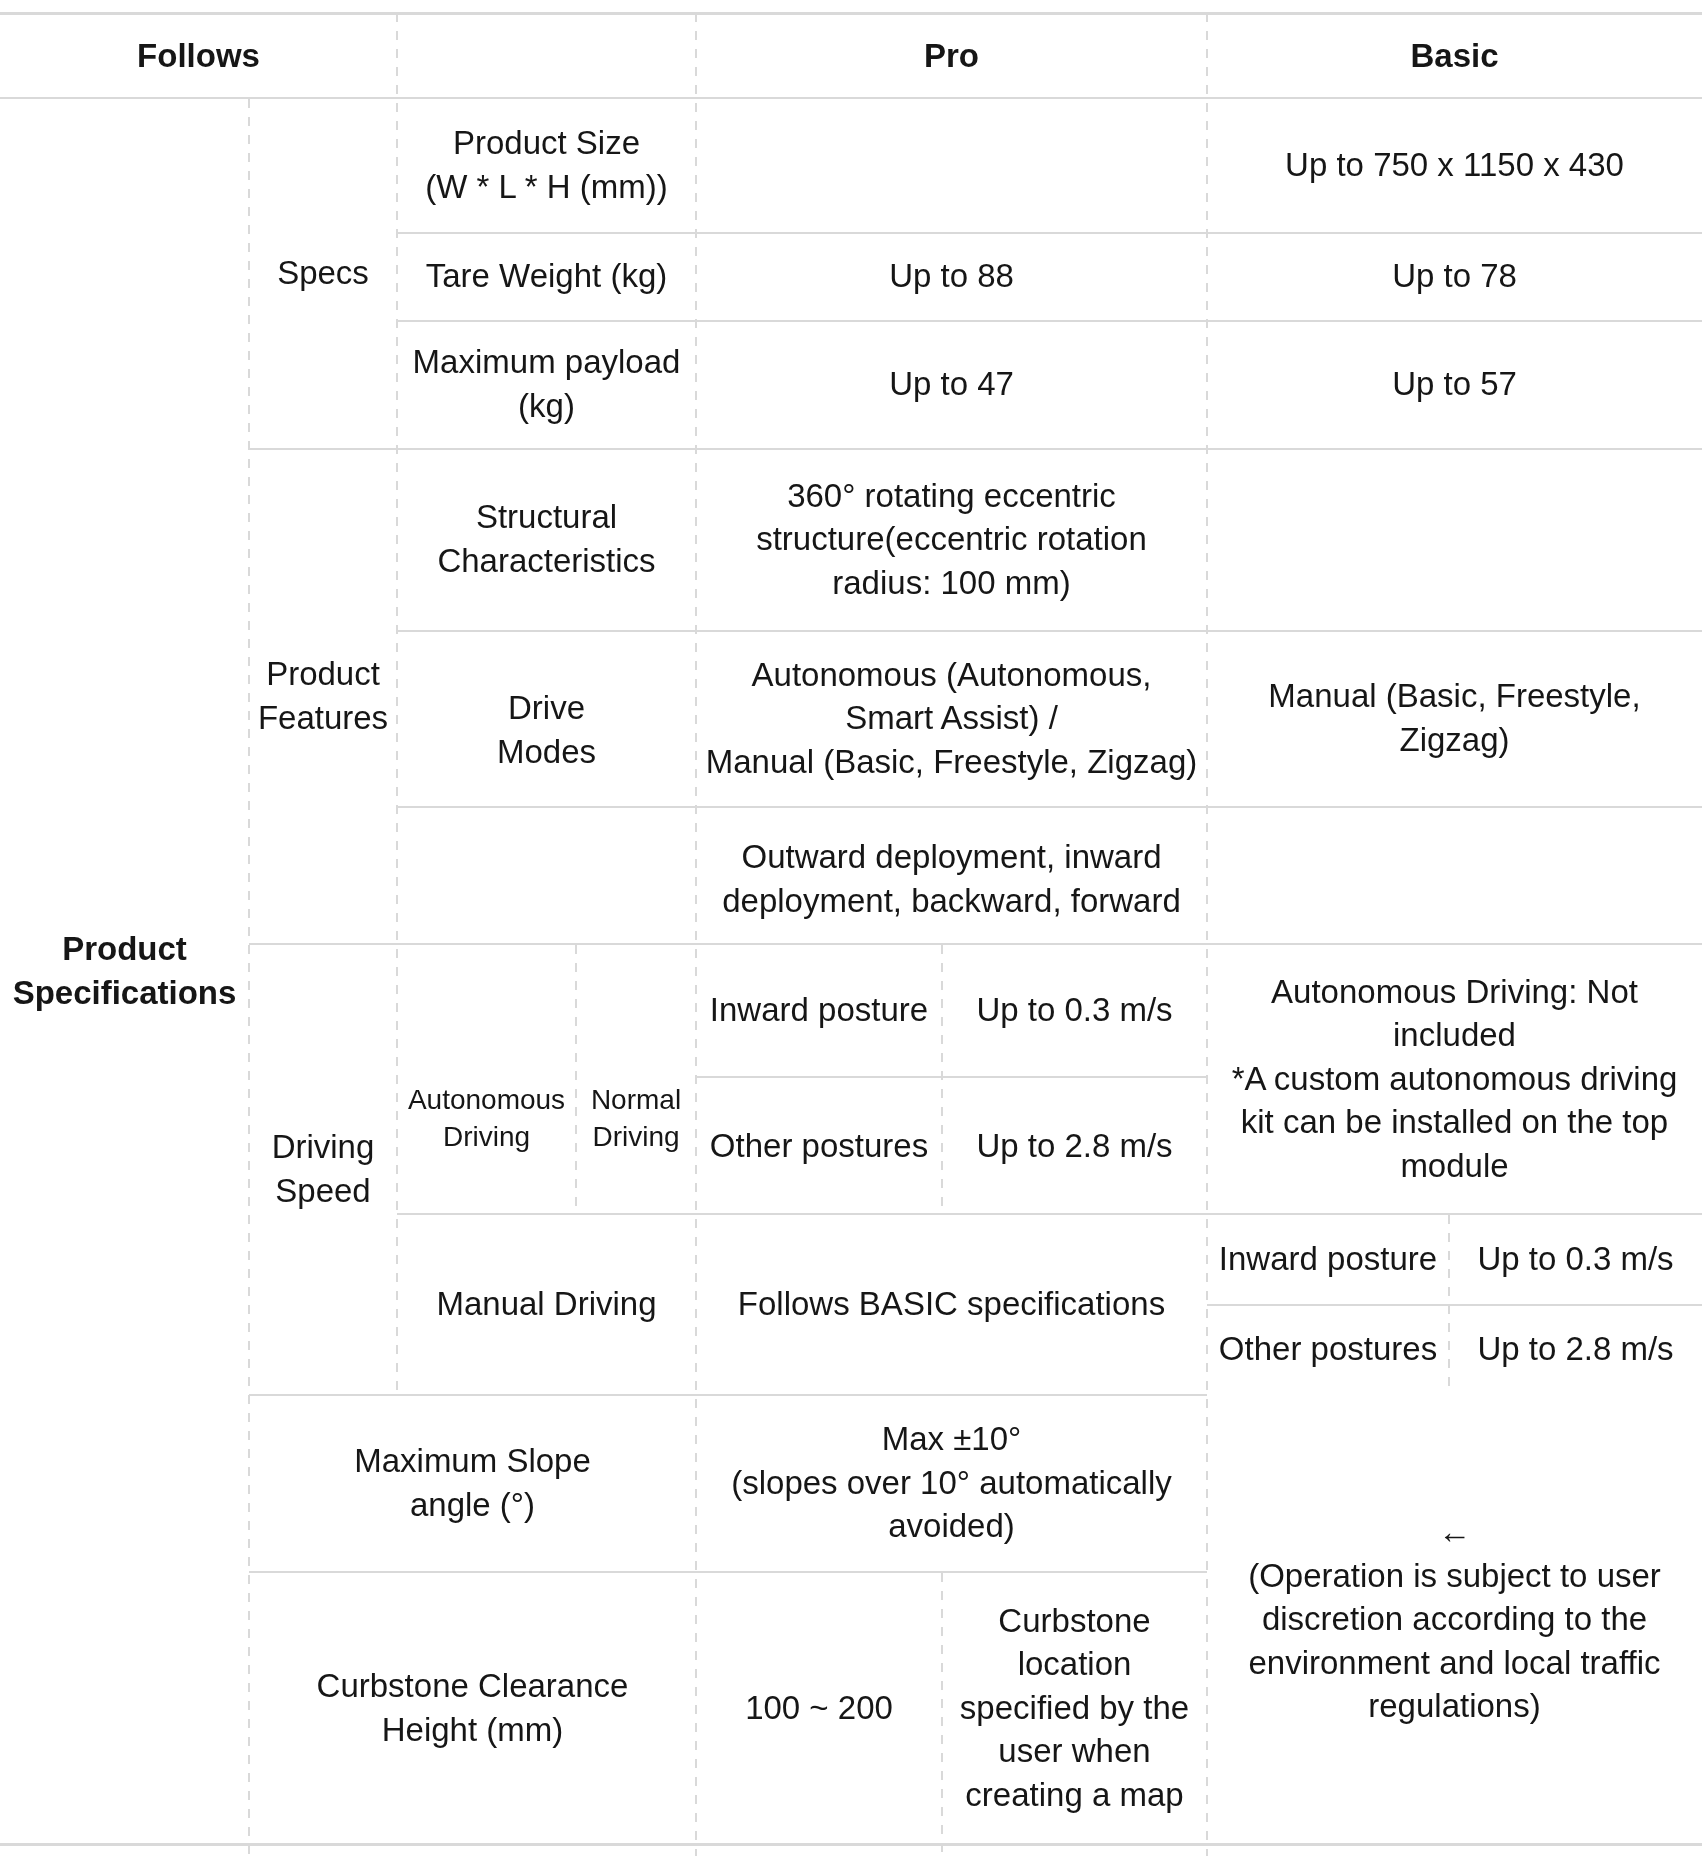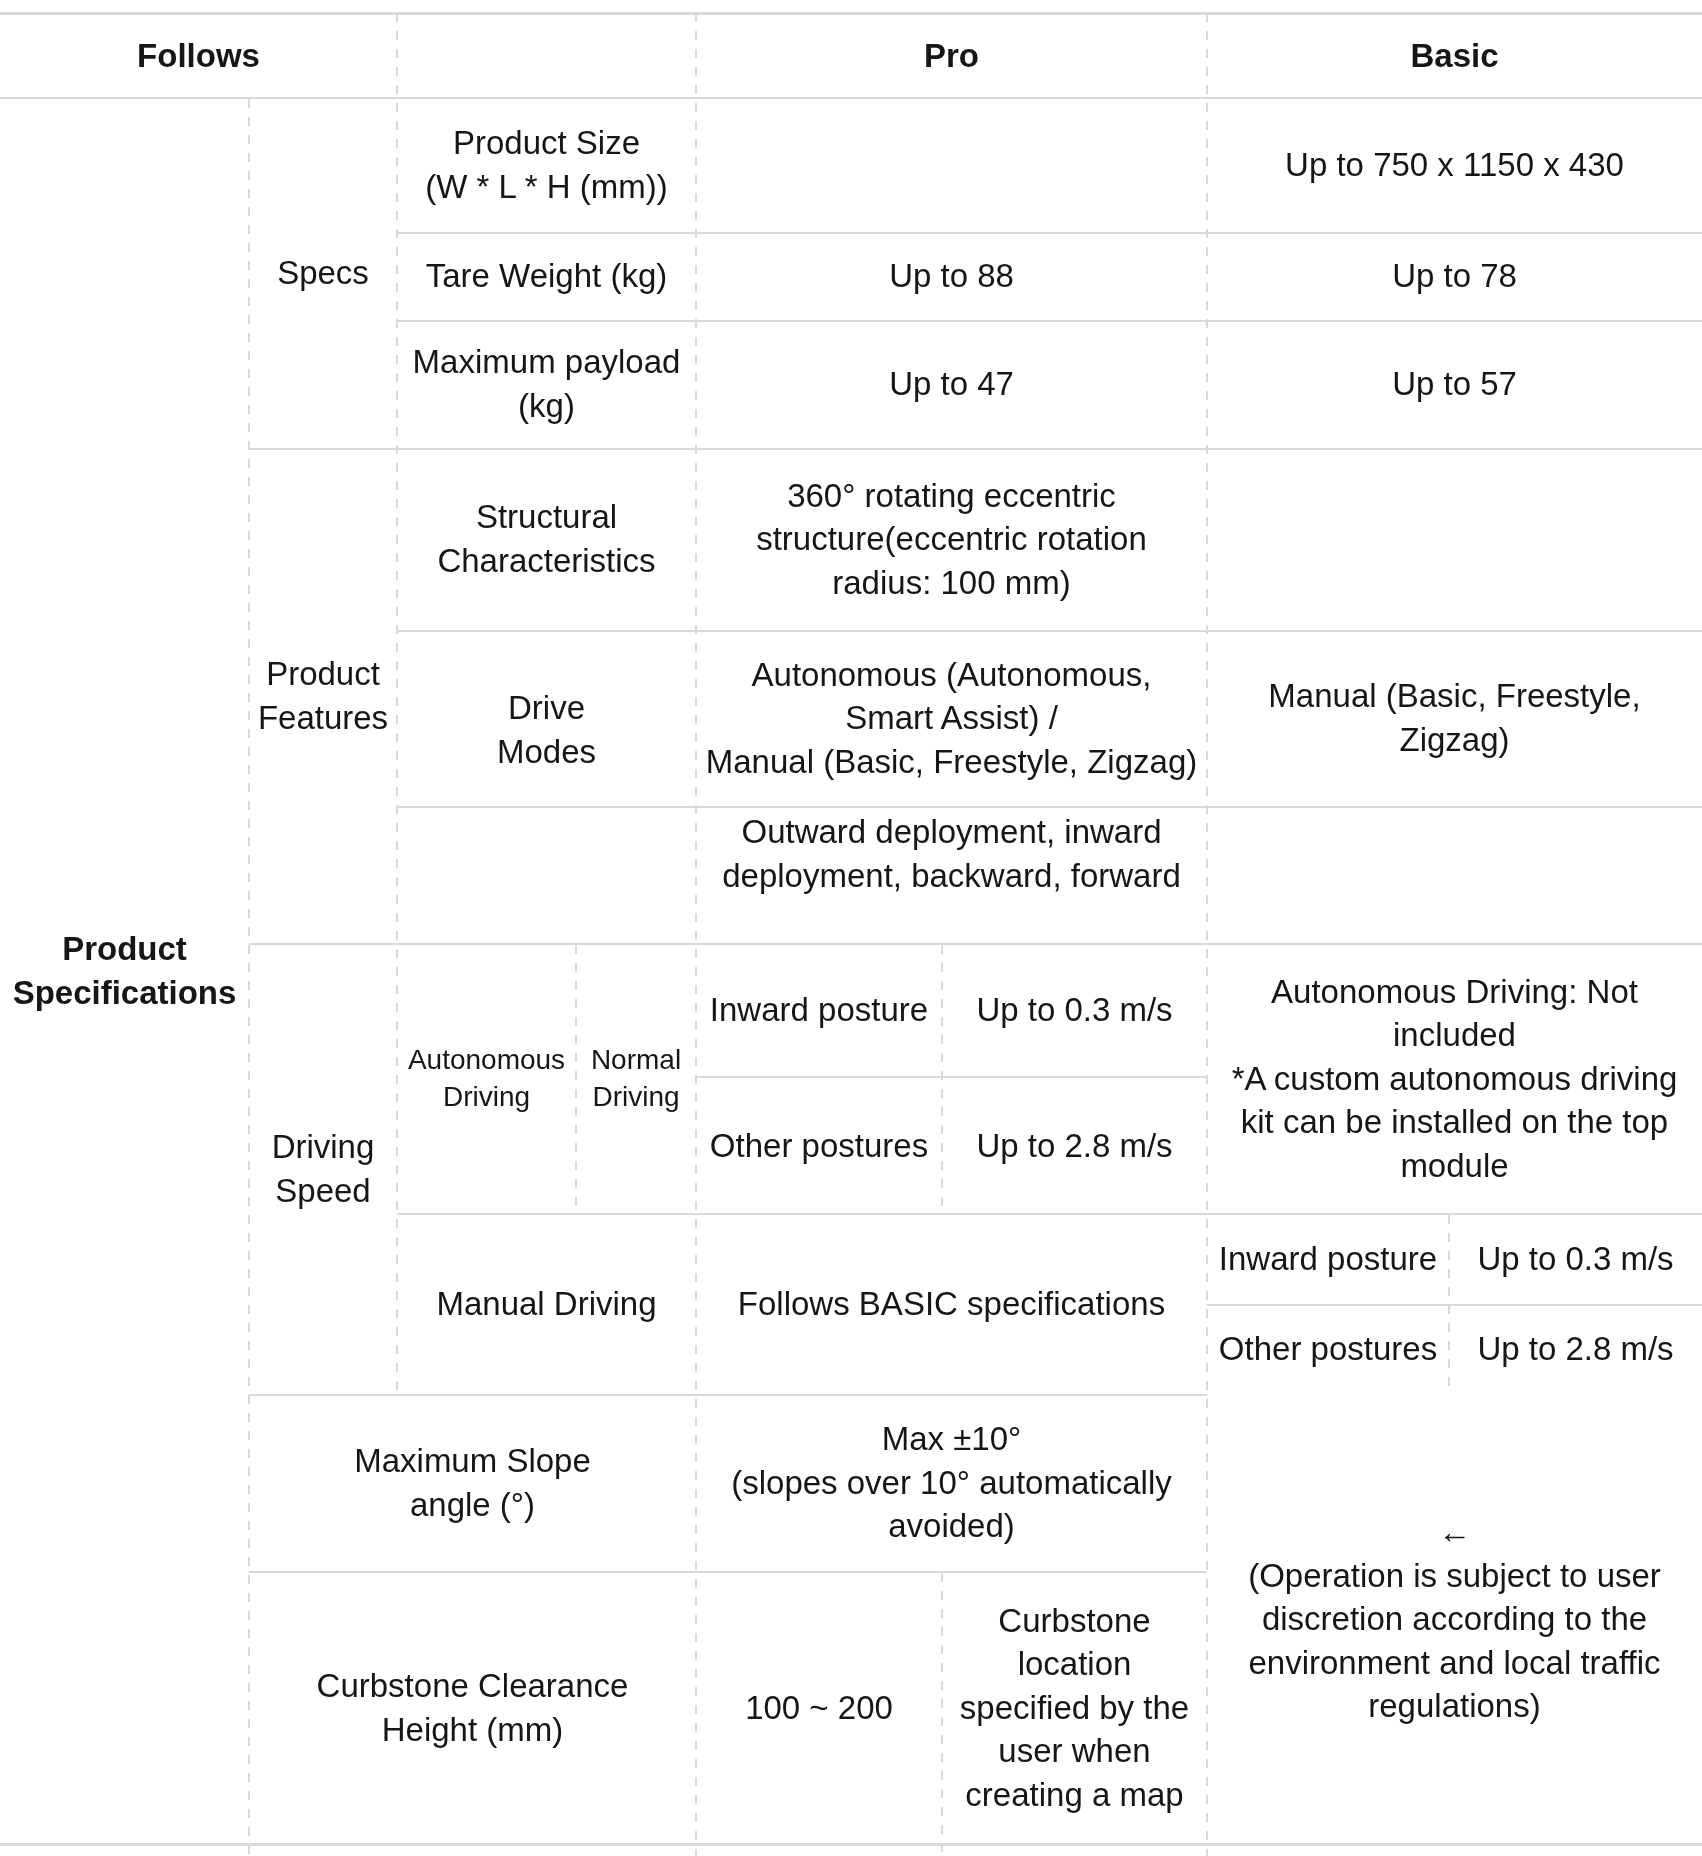--- a/index.html
+++ b/index.html
@@ -15,21 +15,21 @@
   }
   .cell{
     position:absolute;
     display:flex;
     align-items:center;
     justify-content:center;
     text-align:center;
     white-space:pre;
   }
   .bold{font-weight:700;}
-  .sm{font-size:28px;}
+  .sm{font-size:28px;margin-top:40px;}
   .hl{position:absolute;height:2px;background:#d9d9d9;}
   .hl.thick{height:3px;}
   .vl{
     position:absolute;width:2px;
     background-image:repeating-linear-gradient(to bottom,#d9d9d9 0 9px,transparent 9px 18px);
   }
 </style>
 </head>
 <body>
 
@@ -92,21 +92,21 @@
 radius: 100 mm)</div>
 
   <div class="cell" style="left:397px;top:658px;width:299px;height:143px">Drive
 Modes</div>
   <div class="cell" style="left:696px;top:630px;width:511px;height:176px">Autonomous (Autonomous,
 Smart Assist) /
 Manual (Basic, Freestyle, Zigzag)</div>
   <div class="cell" style="left:1207px;top:630px;width:495px;height:176px">Manual (Basic, Freestyle,
 Zigzag)</div>
 
-  <div class="cell" style="left:696px;top:785px;width:511px;height:137px">Outward deployment, inward
+  <div class="cell" style="left:696px;top:810px;width:511px;height:137px">Outward deployment, inward
 deployment, backward, forward</div>
 
   <div class="cell sm" style="left:397px;top:943px;width:179px;height:271px">Autonomous
 Driving</div>
   <div class="cell sm" style="left:576px;top:943px;width:120px;height:271px">Normal
 Driving</div>
 
   <div class="cell" style="left:696px;top:943px;width:246px;height:134px">Inward posture</div>
   <div class="cell" style="left:942px;top:943px;width:265px;height:134px">Up to 0.3 m/s</div>
   <div class="cell" style="left:696px;top:1077px;width:246px;height:137px">Other postures</div>

